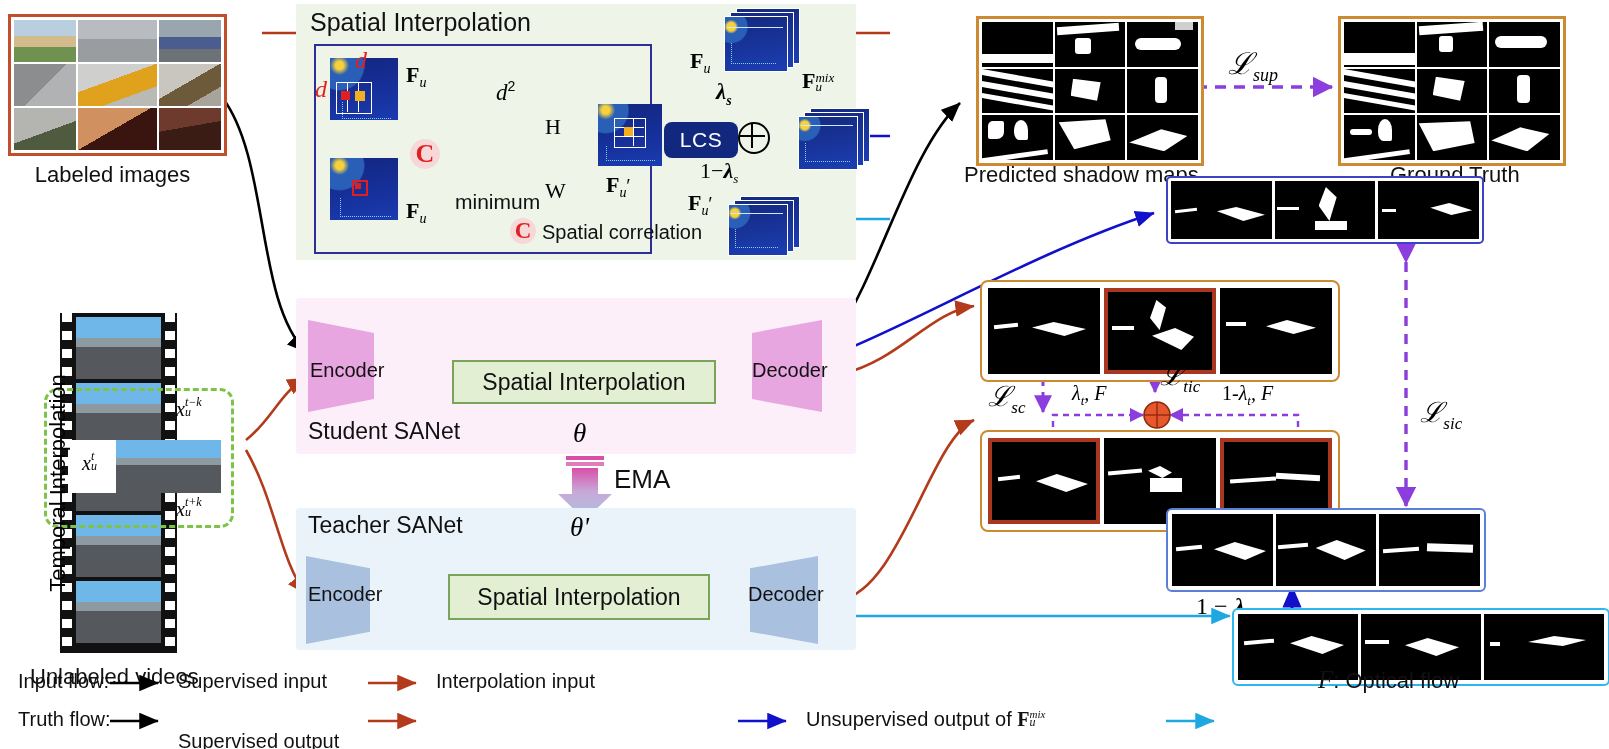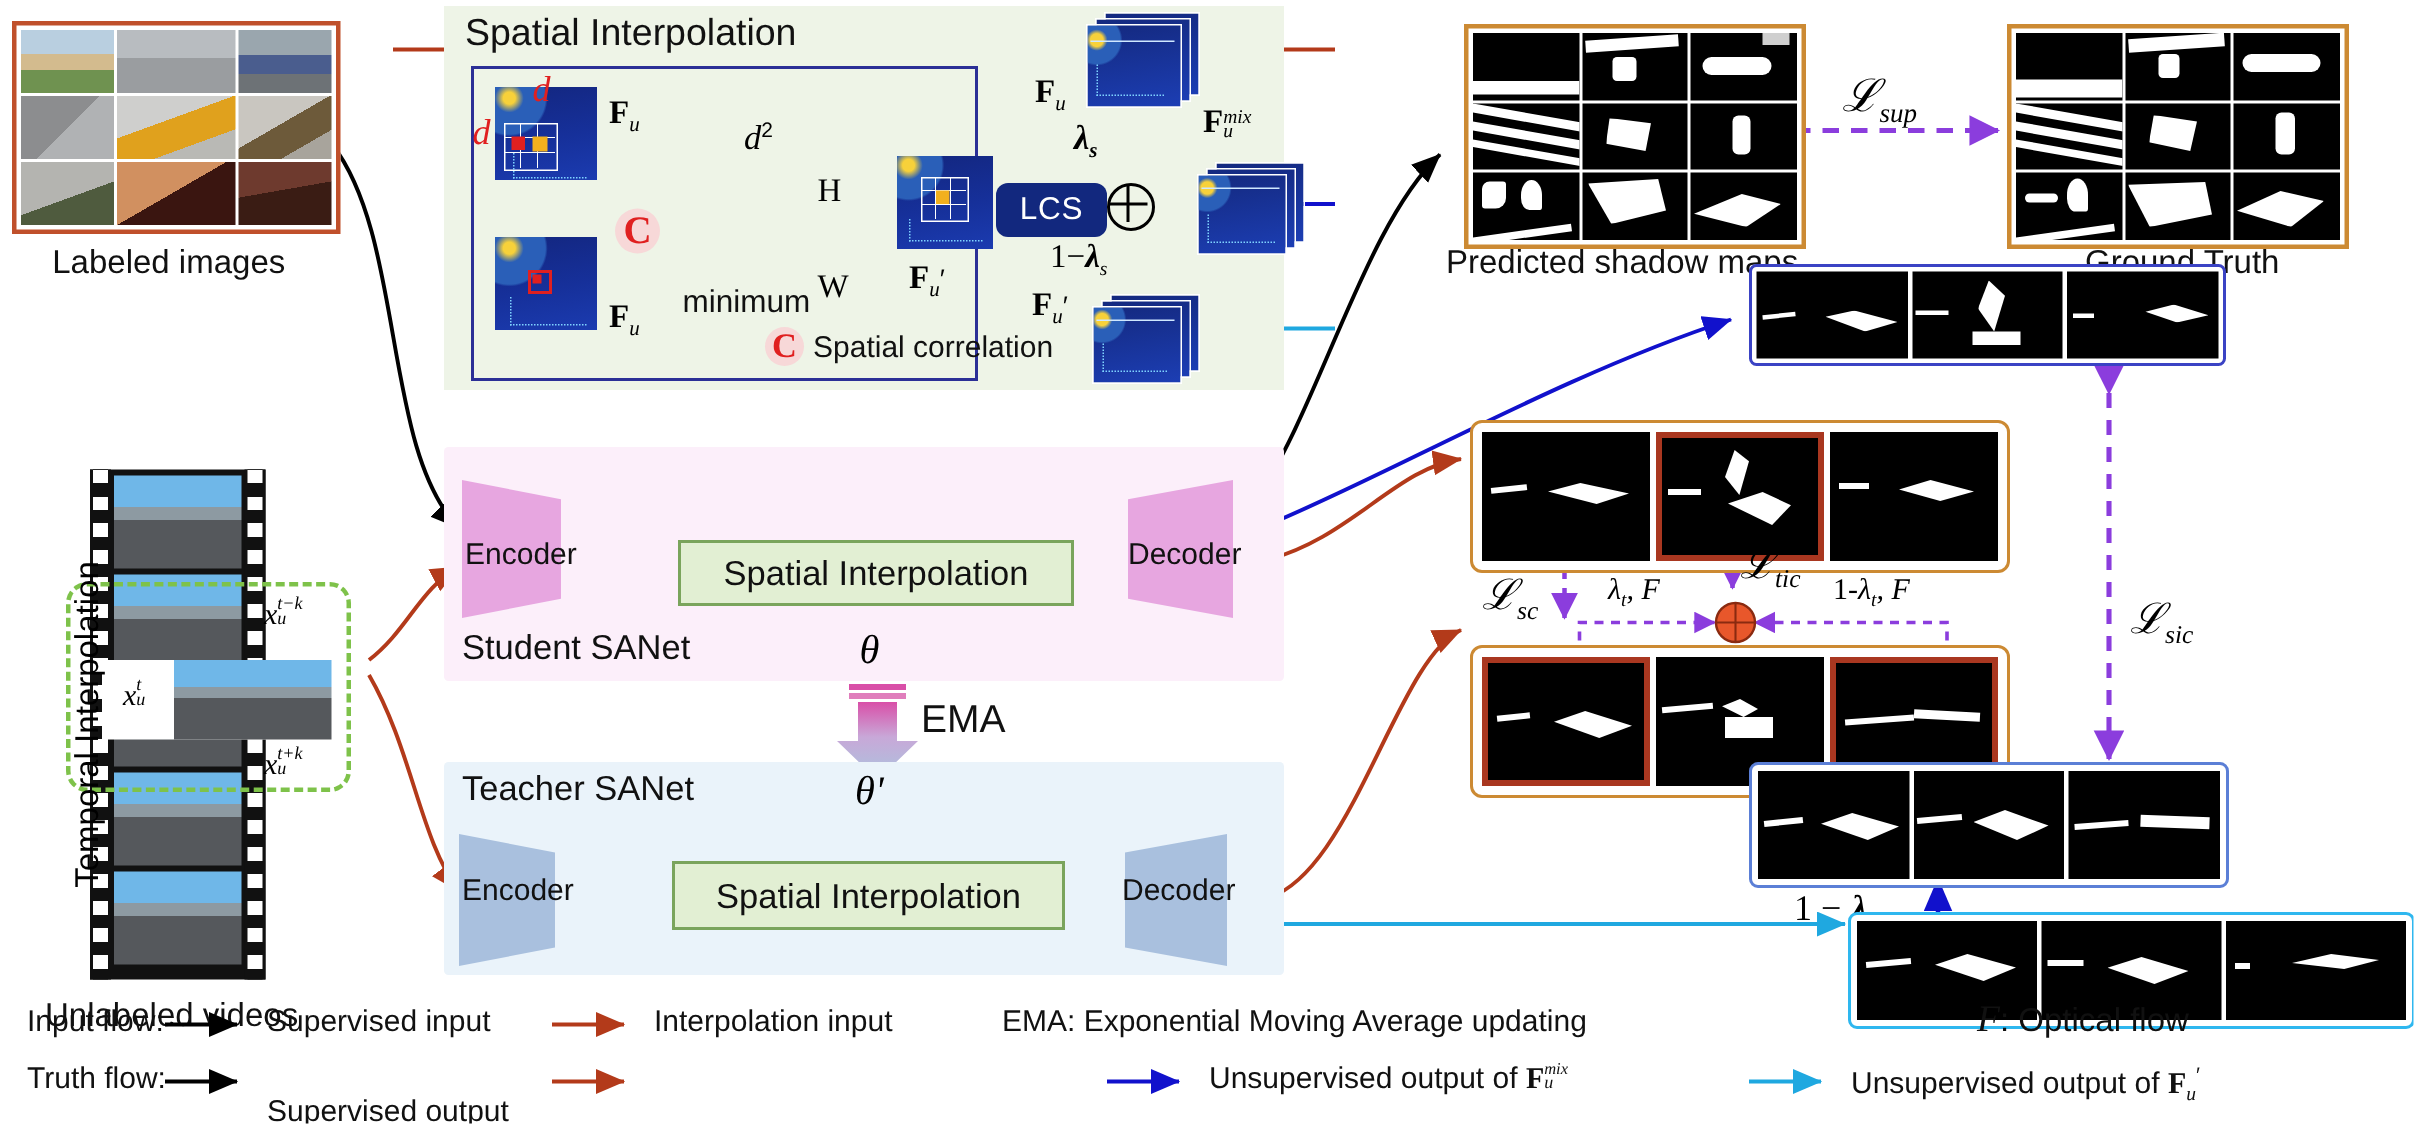--- a/index.html
+++ b/index.html
@@ -568,21 +568,20 @@
 
   <div class="abs leg-txt" style="left:0;top:6px;text-align:center;">Input flow:</div>
   <svg width="60" height="18" style="position:absolute;left:92px;top:10px;">
     <line x1="0" y1="9" x2="48" y2="9" stroke="#000" stroke-width="2.6" marker-end="url(#ahBlack)"></line>
     </svg>
   <div class="abs leg-txt" style="left:160px;top:6px;">Supervised input</div>
   <svg width="60" height="18" style="position:absolute;left:350px;top:10px;">
     <line x1="0" y1="9" x2="48" y2="9" stroke="#b33a1a" stroke-width="2.6" marker-end="url(#ahRed)"></line>
     </svg>
   <div class="abs leg-txt" style="left:418px;top:6px;">Interpolation input</div>
-  <div class="abs leg-txt" style="left:650px;top:6px;">EMA: Exponential Moving Average updating</div>
   <div class="abs leg-txt" style="left:1300px;top:2px;font-size:22px;">
     <i class="mathr" style="font-size:25px;">F</i><span>: Optical flow</span>
   </div>
 
   <div class="abs leg-txt" style="left:0;top:44px;">Truth flow:</div>
   <svg width="60" height="18" style="position:absolute;left:92px;top:48px;">
     <line x1="0" y1="9" x2="48" y2="9" stroke="#000" stroke-width="2.6" marker-end="url(#ahBlack)"></line>
     </svg>
   <div class="abs leg-txt" style="left:160px;top:44px;margin-top:22px;">Supervised output</div>
   <svg width="60" height="18" style="position:absolute;left:350px;top:48px;">
@@ -592,16 +591,13 @@
     <line x1="0" y1="9" x2="48" y2="9" stroke="#1111cc" stroke-width="2.6" marker-end="url(#ahBlue)"></line>
     </svg>
   <div class="abs leg-txt" style="left:788px;top:44px;">
     <span>Unsupervised output of </span><b class="mathr">F</b><span style="display:inline-block;">
       <sup style="display:block;font-size:11px;line-height:8px;" class="mathi">mix</sup>
       <sub style="display:block;font-size:12px;line-height:9px;" class="mathi">u</sub></span>
   </div>
   <svg width="60" height="18" style="position:absolute;left:1148px;top:48px;">
     <line x1="0" y1="9" x2="48" y2="9" stroke="#1fa8e0" stroke-width="2.6" marker-end="url(#ahCyan)"></line>
     </svg>
-  <div class="abs leg-txt" style="left:1216px;top:44px;">
-    <span>Unsupervised output of </span><b class="mathr">F</b><sub class="mathi" style="font-size:13px;">u</sub><sup style="font-size:14px;">′</sup>
-  </div>
 </div>
 
 </body></html>

